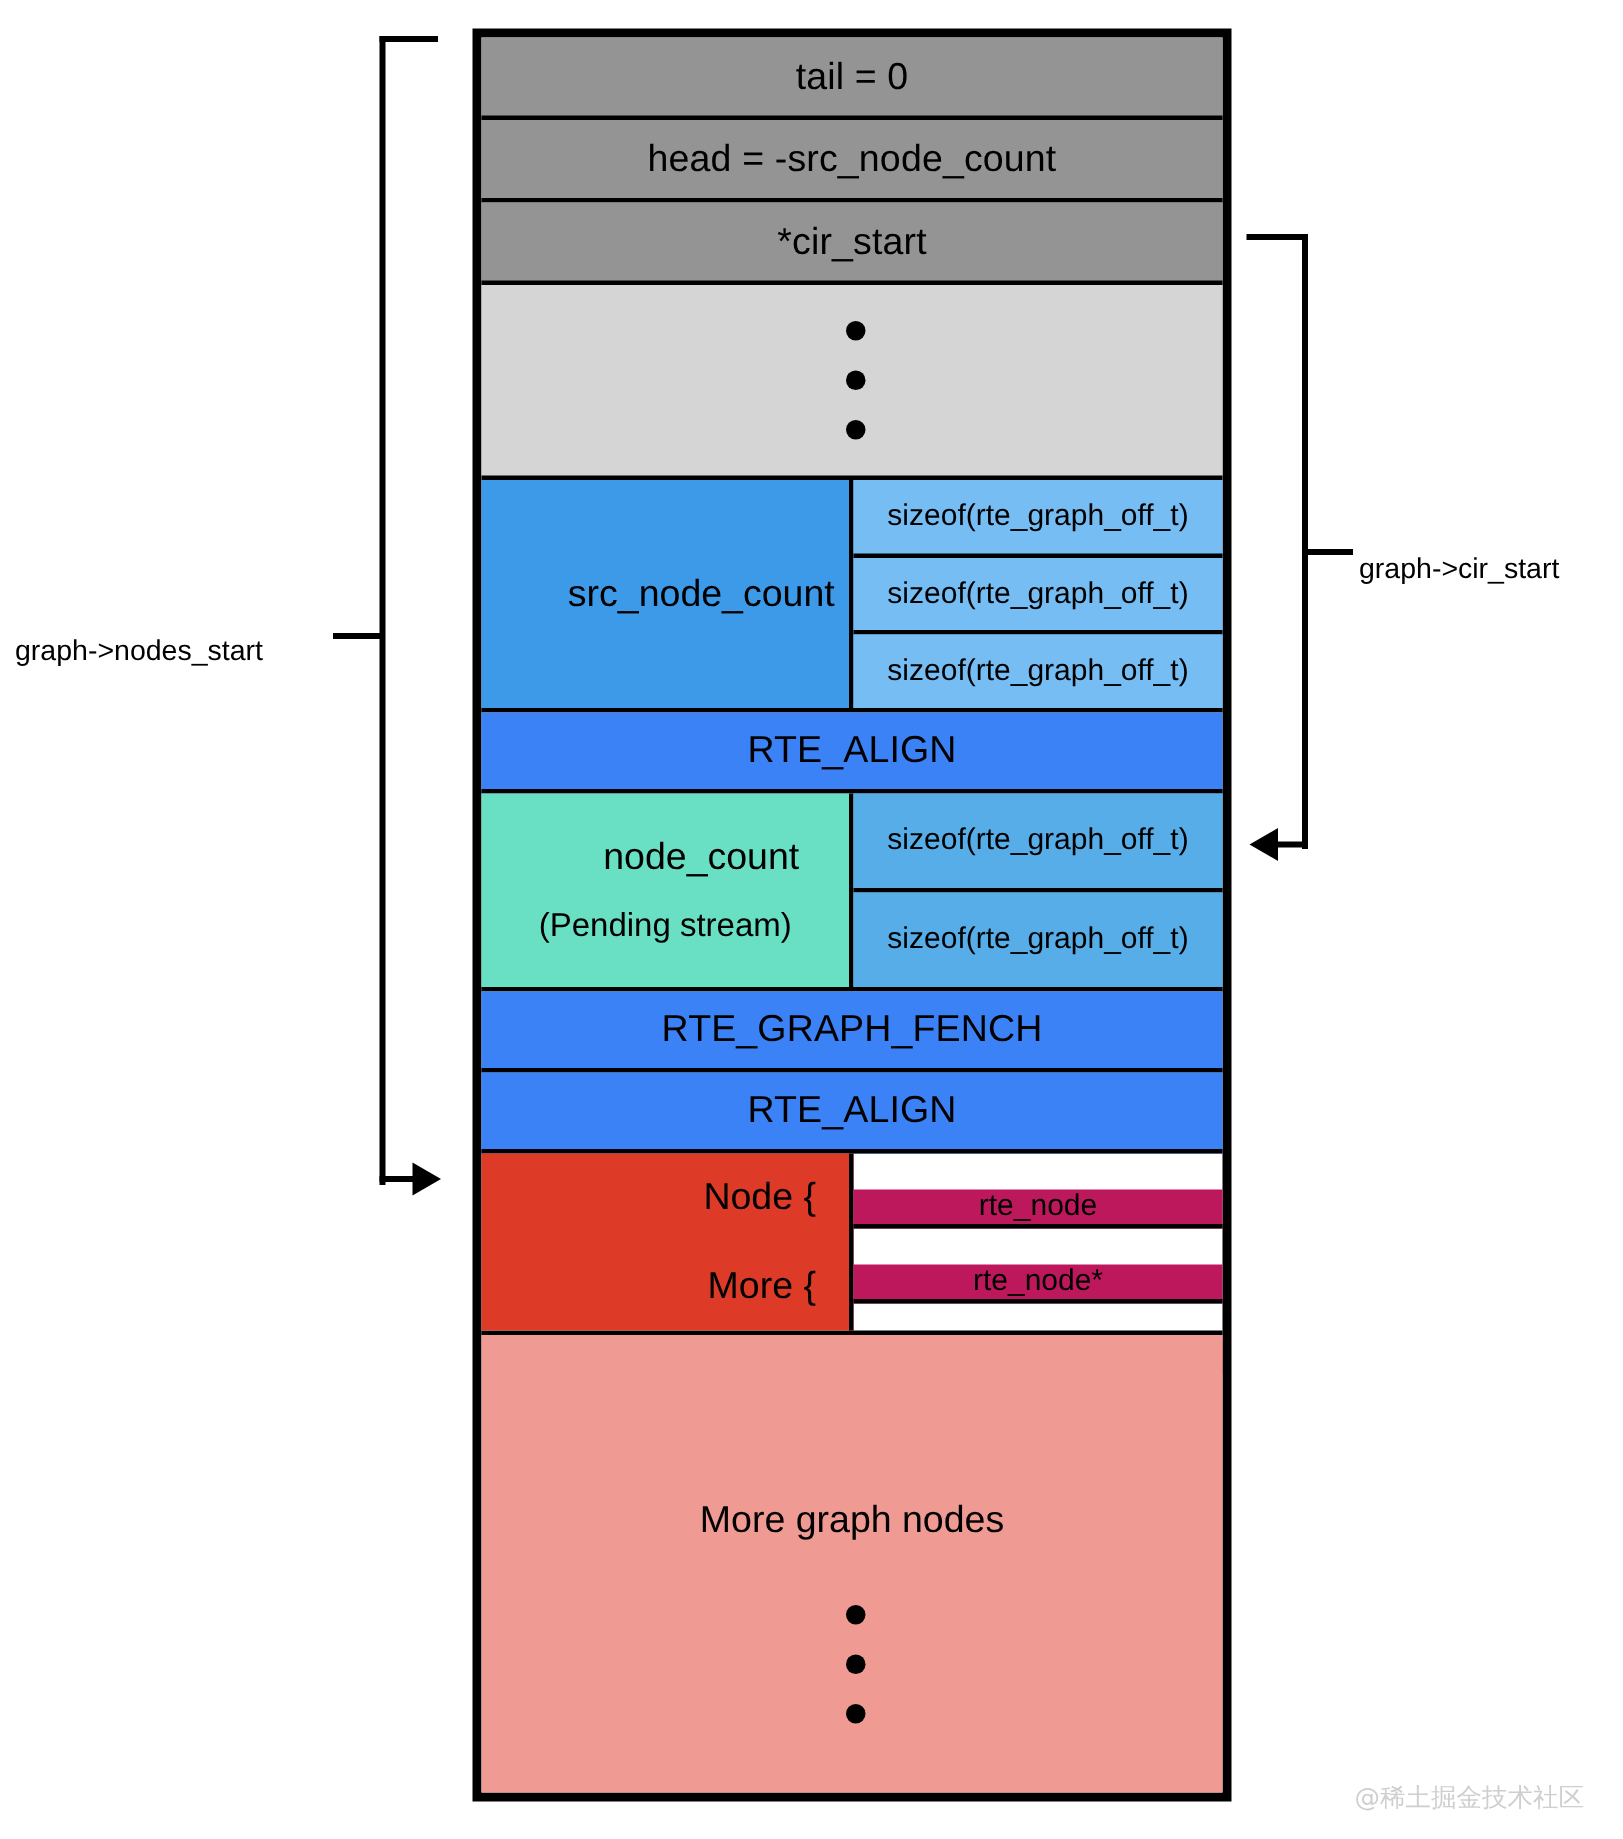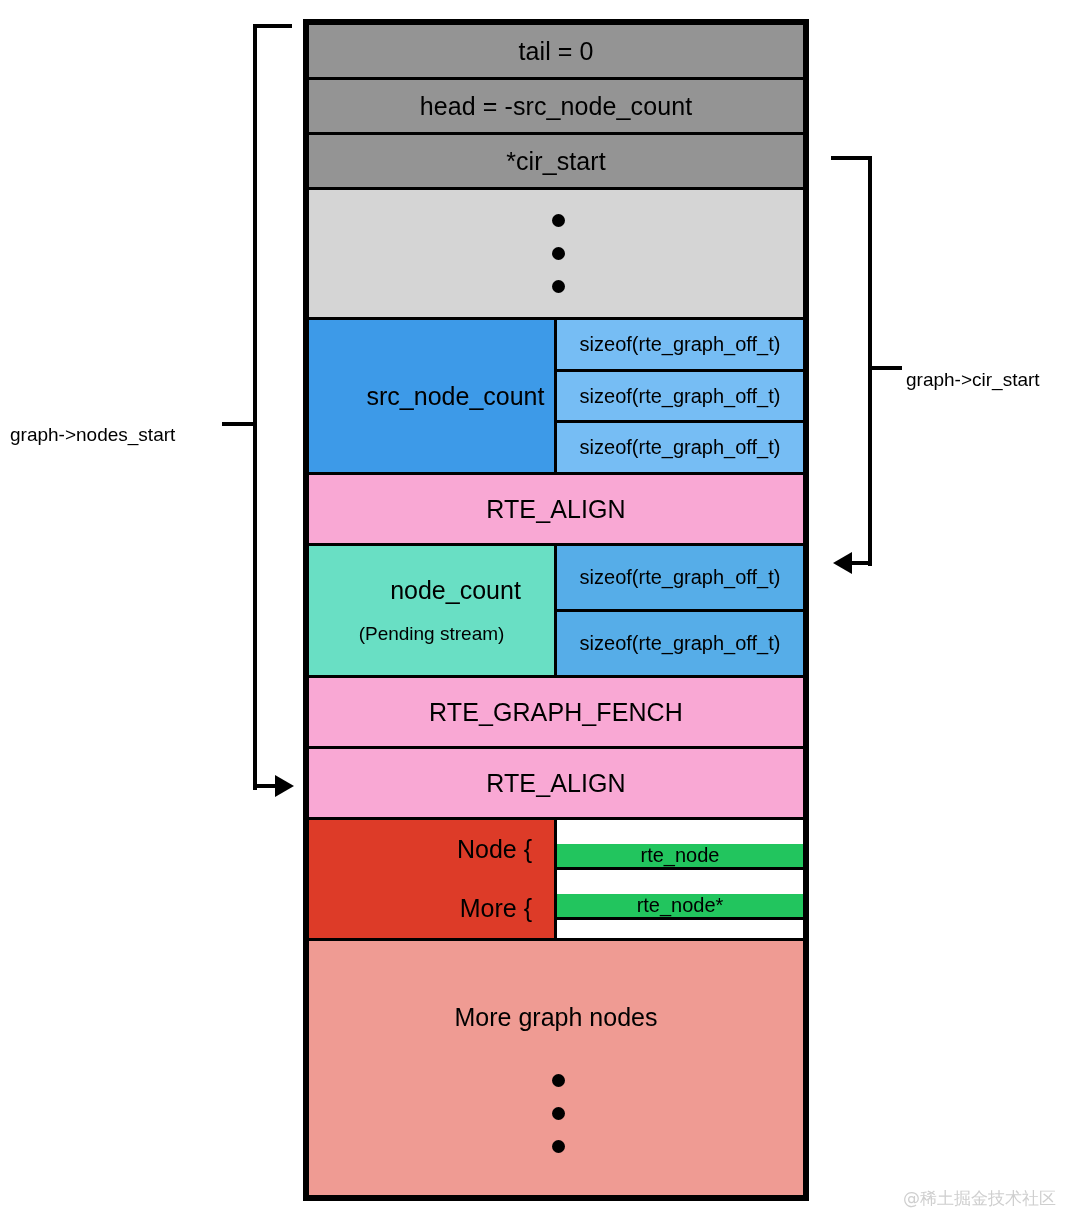--- a/index.html
+++ b/index.html
@@ -19,52 +19,52 @@
   #stage {
     position: absolute;
     left: 0; top: 0;
     width: 1082px;
     height: 1226px;
   }
 
   
   .mem-box {
     position: absolute;
-    left: 303px;
+    left: 315px;
     top: 19px;
     width: 506px;
     height: 1182px;
     box-sizing: border-box;
     border: 6px solid #000000;
     background: #ffffff;
     display: flex;
     flex-direction: column;
   }
 
   .row {
     box-sizing: border-box;
     border-bottom: 3px solid #000000;
     display: flex;
     align-items: center;
     justify-content: center;
     position: relative;
     flex: none;
   }
-  .row:last-child { border-bottom: none; }
+  .row:last-child { border-bottom: none; justify-content: center; }
 
   .row-label {
     font-size: 25px;
     letter-spacing: 0.1px;
     white-space: nowrap;
   }
 
   
   .r-gray   { background: #949494; height: 55px; }
   .r-dots   { background: #d5d5d5; height: 130px; }
-  .r-white  { background: #f9a8d4; height: 71px; }
+  .r-white  { background: #3b82f6; height: 54px; }
 
   
   .split {
     display: flex;
     align-items: stretch;
     justify-content: flex-start;
     padding: 0;
   }
   .split-left {
     box-sizing: border-box;
@@ -94,30 +94,30 @@
     white-space: nowrap;
   }
   .sub-row:last-child { border-bottom: none; }
 
   
   .src-block   { background: #3d9ae8; }
   .src-sub     { background: #76bdf4; }
   .node-block  { background: #69dfc4; }
   .node-sub    { background: #56ade8; }
   .red-block   { background: #dd3b28; }
-  .red-sub     { background: #22c55e; margin-top: 24px; }
+  .red-sub     { background: #be185d; margin-top: 24px; }
   .more-block  { background: #ef9b93; }
 
   .split-left .big {
     font-size: 25px;
     white-space: nowrap;
     margin-left: 48px;
   }
   .split-left .small {
-    font-size: 19px;
+    font-size: 22px;
     white-space: nowrap;
     margin-top: 18px;
   }
   .split-left.right-align {
     align-items: flex-end;
     padding-right: 22px;
     justify-content: space-around;
   }
   .split-left.right-align .big { font-size: 25px; }
 

